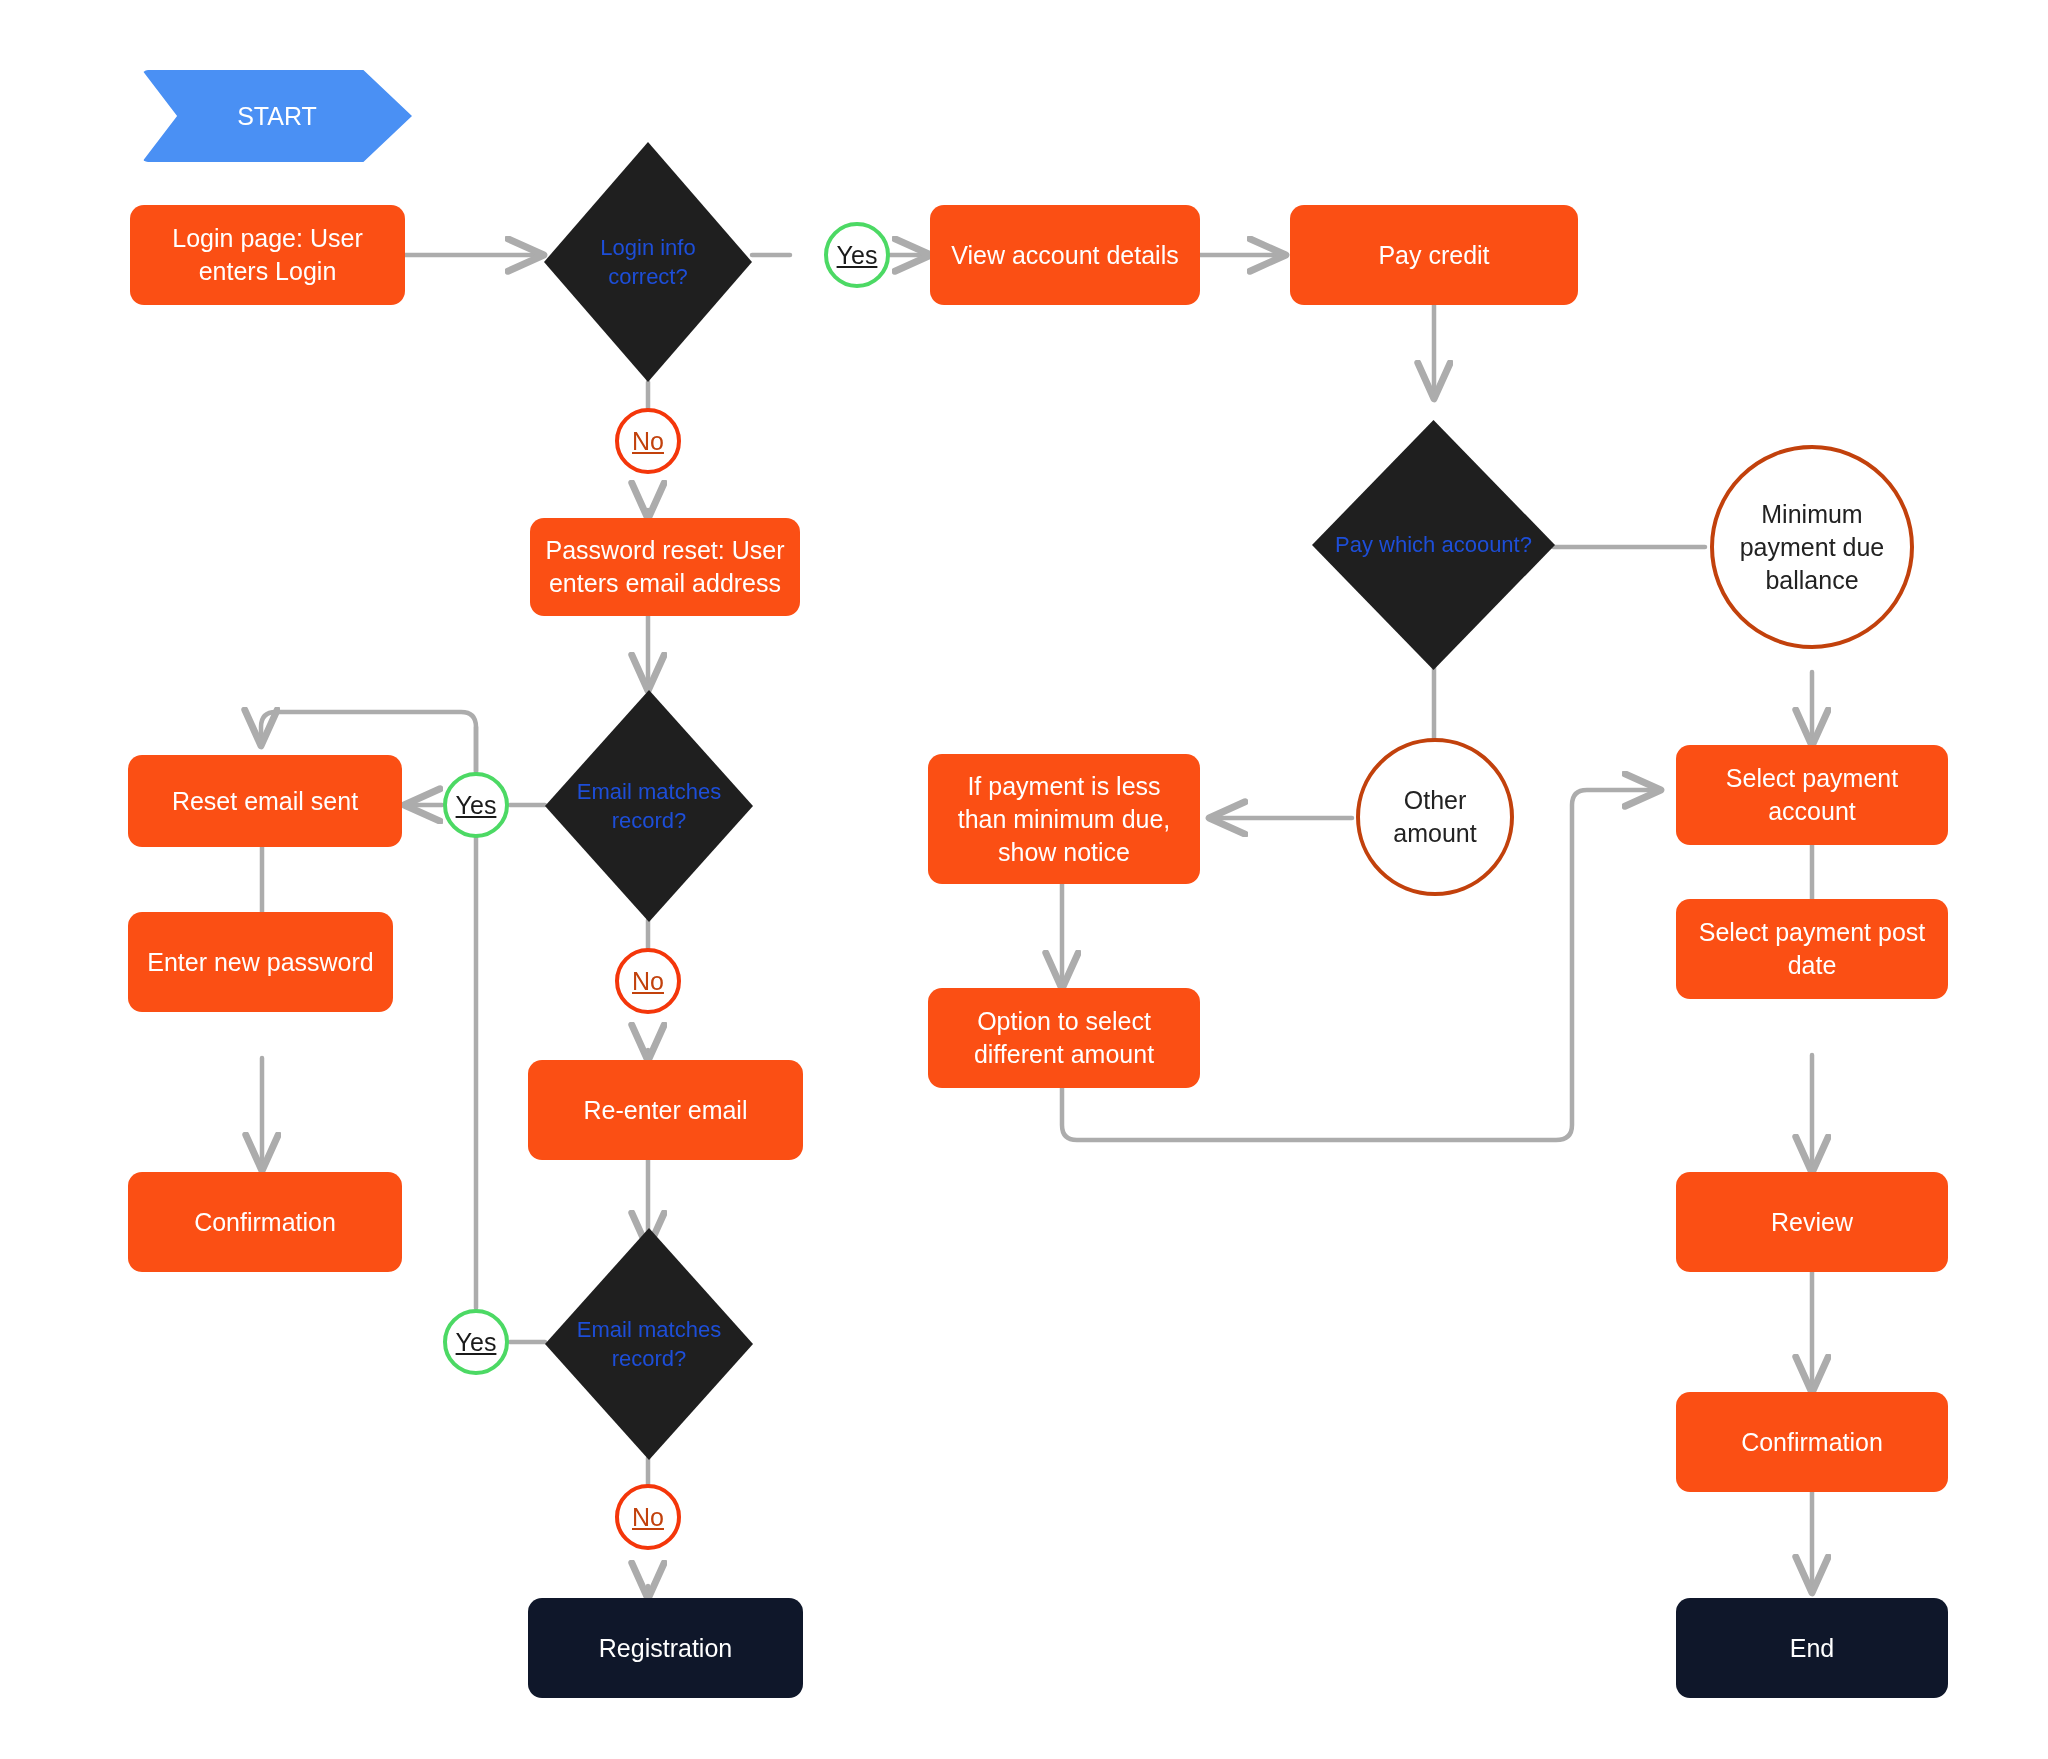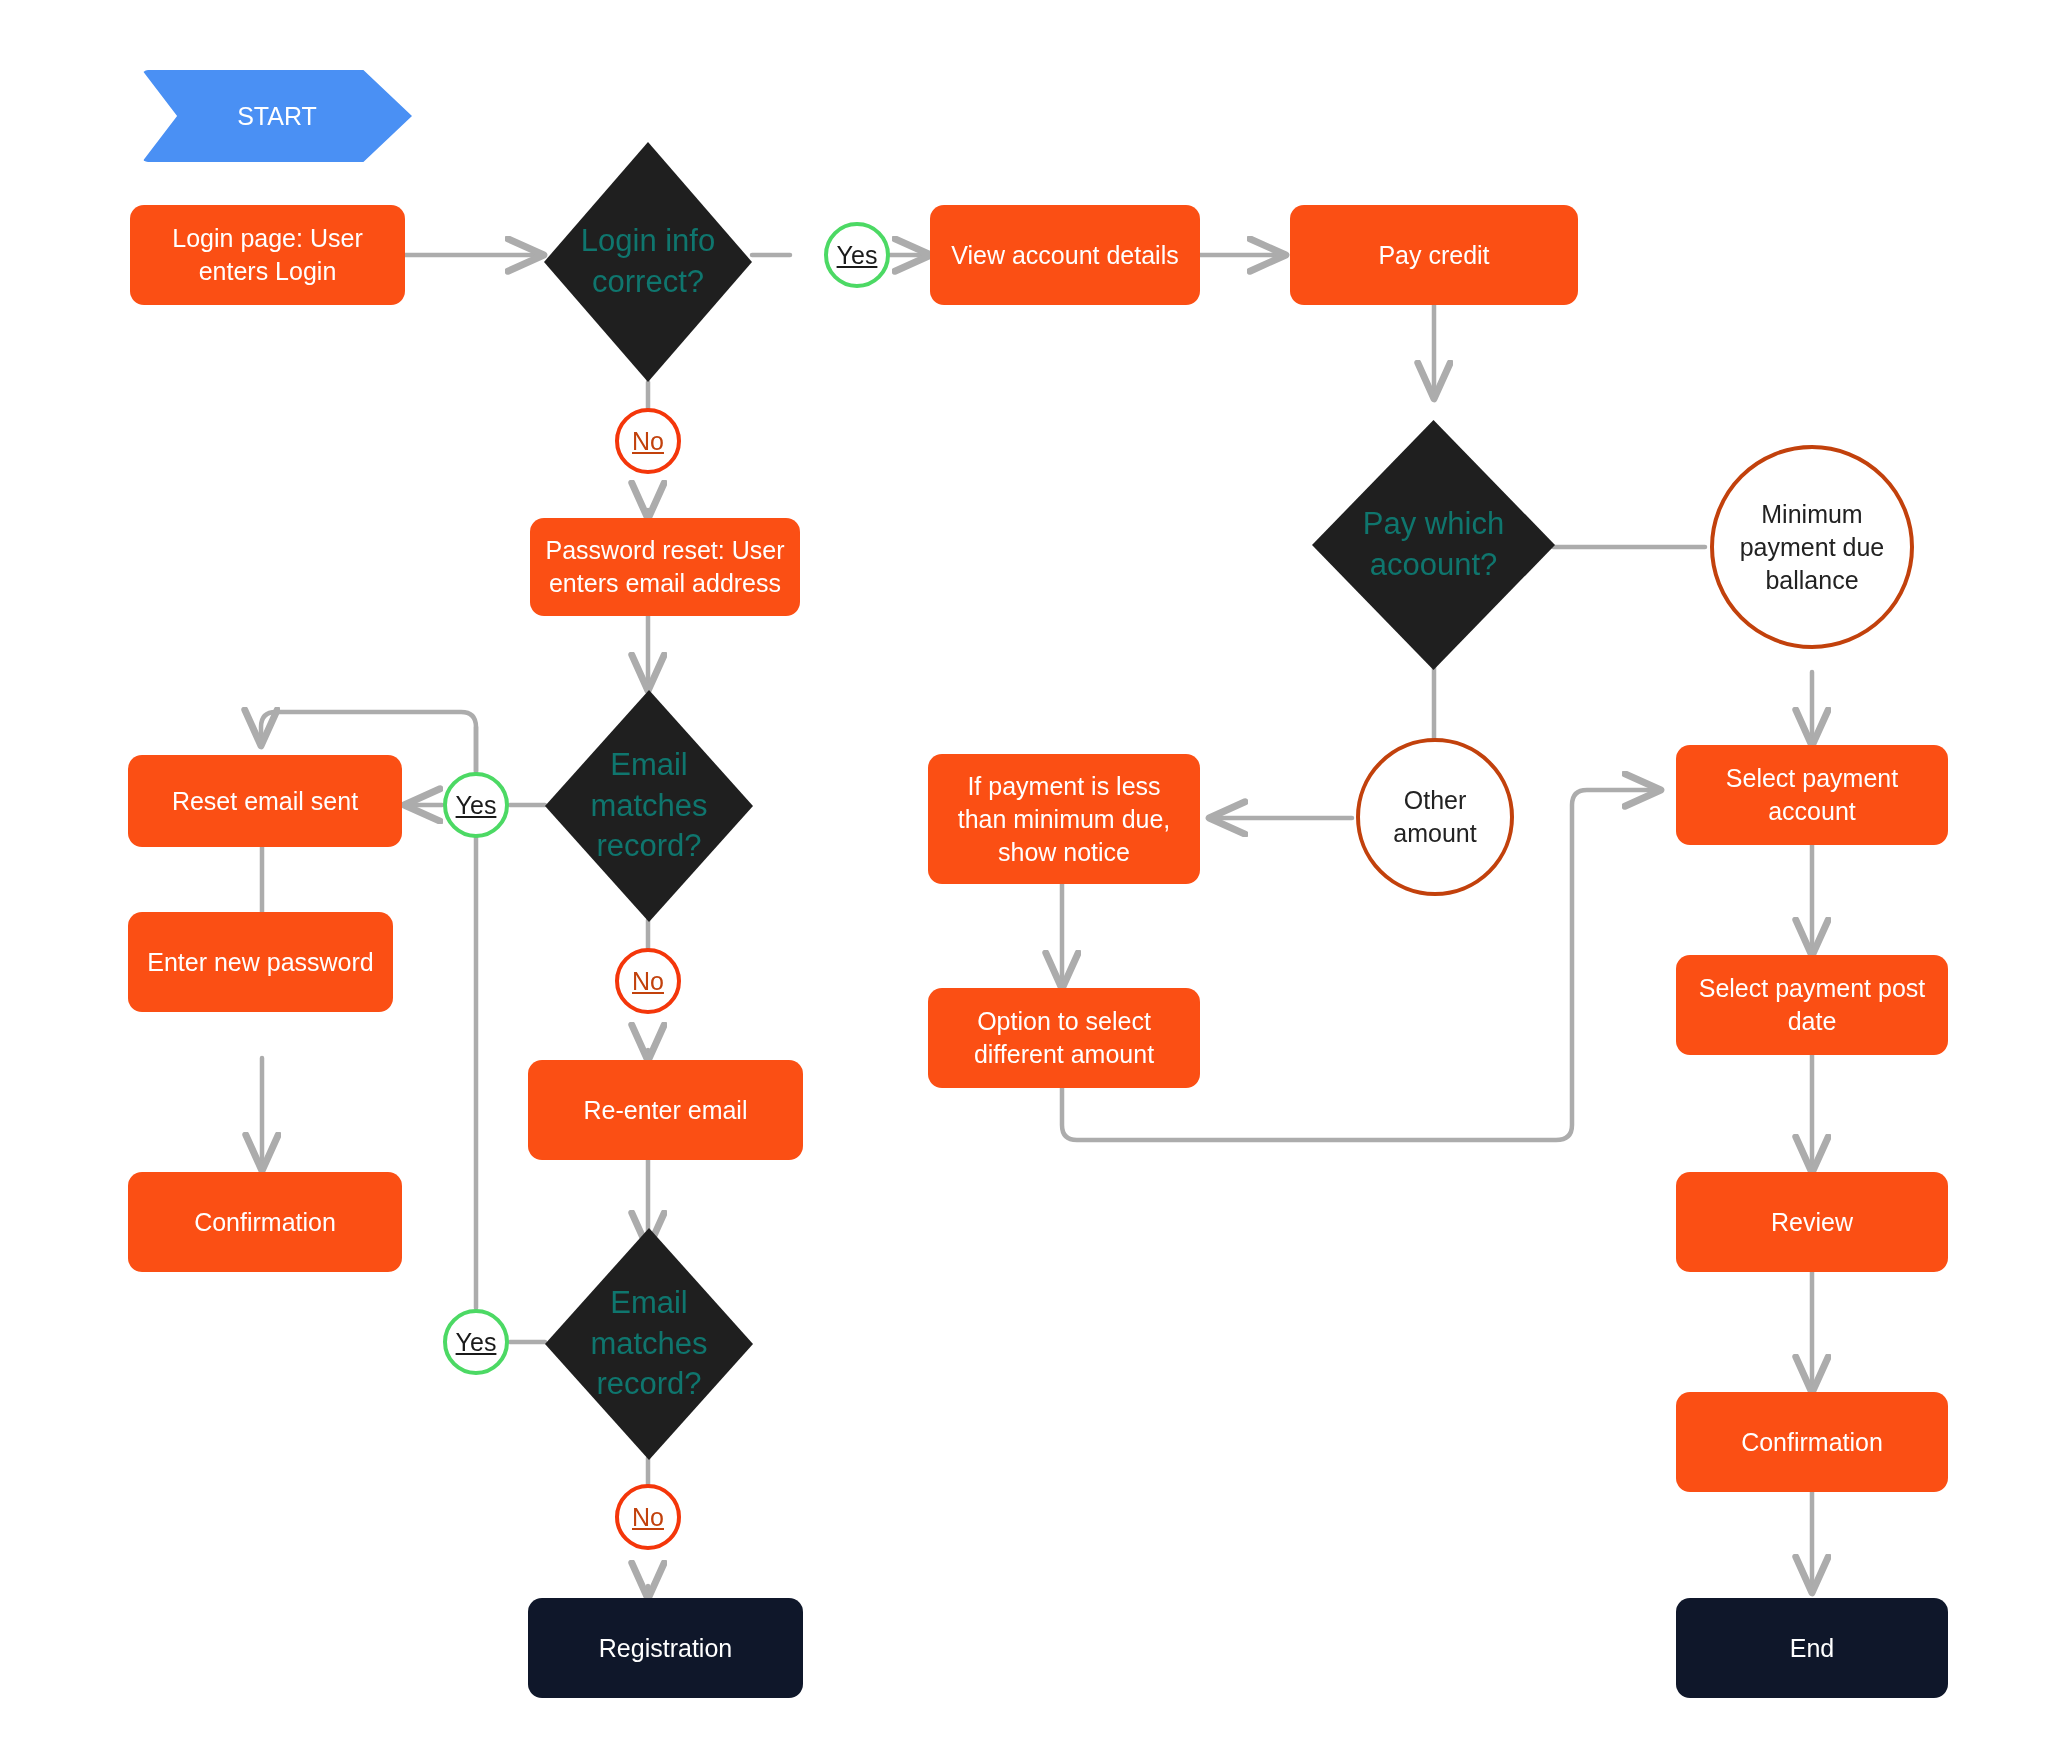--- a/index.html
+++ b/index.html
@@ -26,21 +26,21 @@
     font-size:25px;font-weight:400;
   }
   
   .start{
     background:#4A90F4;color:#ffffff;font-size:25px;
     clip-path:polygon(0% 0%, 82% 0%, 100% 50%, 82% 100%, 0% 100%, 13% 50%);
     border-radius:6px;
   }
   
   .decision{
-    background:transparent;color:#0f766e;font-size:31px;line-height:1.38;
+    background:transparent;color:#1d4ed8;font-size:22px;line-height:1.38;
   }
   .decision .dia{
     position:absolute;left:0;top:0;width:100%;height:100%;
     background:#1F1F1F;
     clip-path:polygon(50% 0%,100% 50%,50% 100%,0% 50%);
     border-radius:4px;
   }
   .decision .lbl{position:relative;z-index:2;}
 
   
@@ -225,21 +225,21 @@
   </div>
 
   <div class="node proc" style="left:928px;top:988px;width:272px;height:100px;">
     <span class="lbl">Option to select different amount</span>
   </div>
 
   <div class="node proc" style="left:1676px;top:745px;width:272px;height:100px;">
     <span class="lbl">Select payment account</span>
   </div>
 
-  <div class="node proc" style="left:1676px;top:955px;width:272px;height:100px;">
+  <div class="node proc" style="left:1676px;top:899px;width:272px;height:100px;">
     <span class="lbl">Select payment post date</span>
   </div>
 
   <div class="node proc" style="left:1676px;top:1172px;width:272px;height:100px;">
     <span class="lbl">Review</span>
   </div>
 
   <div class="node proc" style="left:1676px;top:1392px;width:272px;height:100px;">
     <span class="lbl">Confirmation</span>
   </div>

